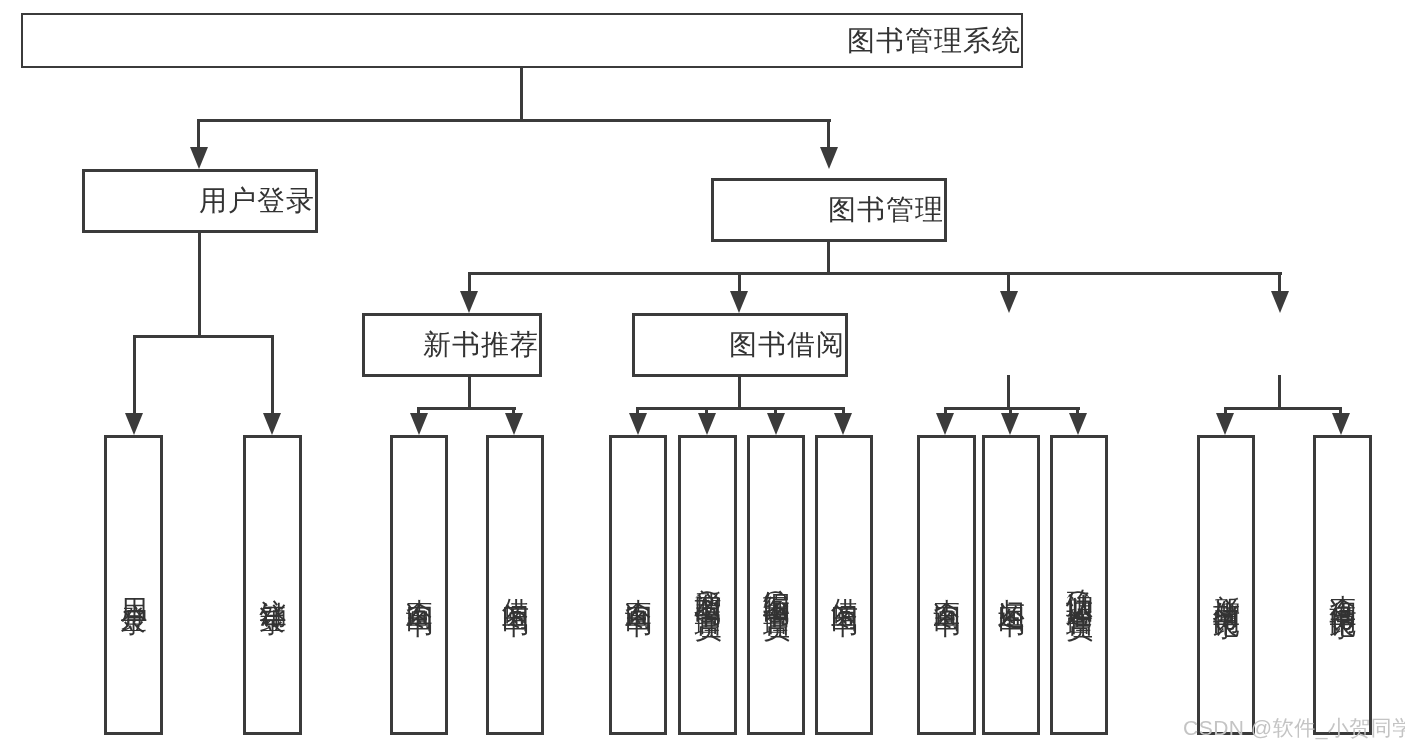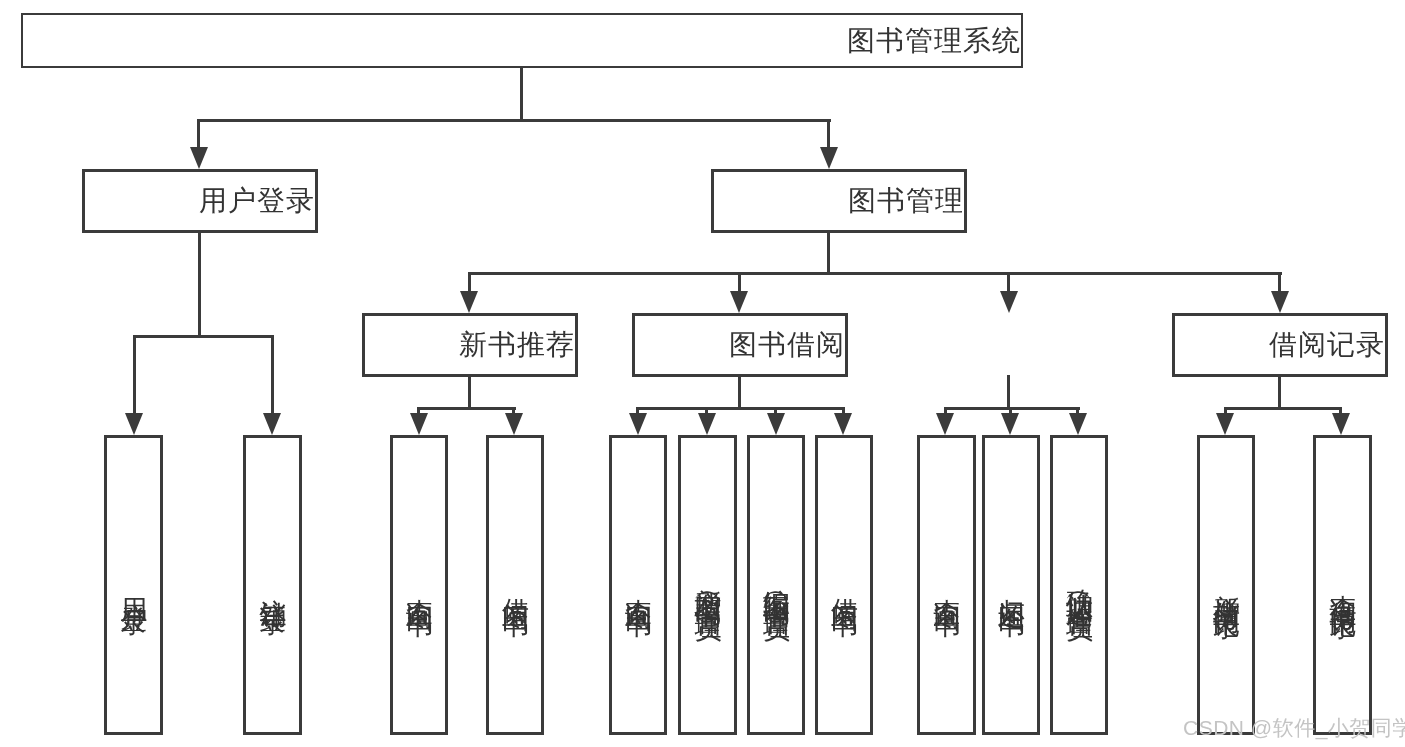--- a/index.html
+++ b/index.html
@@ -77,36 +77,33 @@
 <div class="canvas">
 
   <div class="box box--root" style="left:21px; top:13px; width:1002px; height:55px;">
     <span>图书管理系统</span>
   </div>
 
   <div class="box" style="left:82px; top:169px; width:236px; height:64px;">
     <span>用户登录</span>
   </div>
 
-  <div class="box" style="left:711px; top:169px; width:256px; height:64px;">
+  <div class="box" style="left:711px; top:178px; width:236px; height:64px;">
     <span>图书管理</span>
   </div>
 
-  <div class="box" style="left:362px; top:313px; width:216px; height:64px;">
+  <div class="box" style="left:362px; top:313px; width:180px; height:64px;">
     <span>新书推荐</span>
   </div>
 
   <div class="box" style="left:632px; top:313px; width:216px; height:64px;">
     <span>图书借阅</span>
   </div>
 
 
-  <div class="box" style="left:1172px; top:313px; width:216px; height:64px;">
-    <span>借阅记录</span>
-  </div>
 
   <div class="leaf" style="left:104px; top:435px; width:59px; height:300px;">
     <span class="vt">用户登录</span>
   </div>
 
   <div class="leaf" style="left:243px; top:435px; width:59px; height:300px;">
     <span class="vt">注销登录</span>
   </div>
 
   <div class="leaf" style="left:390px; top:435px; width:58px; height:300px;">

